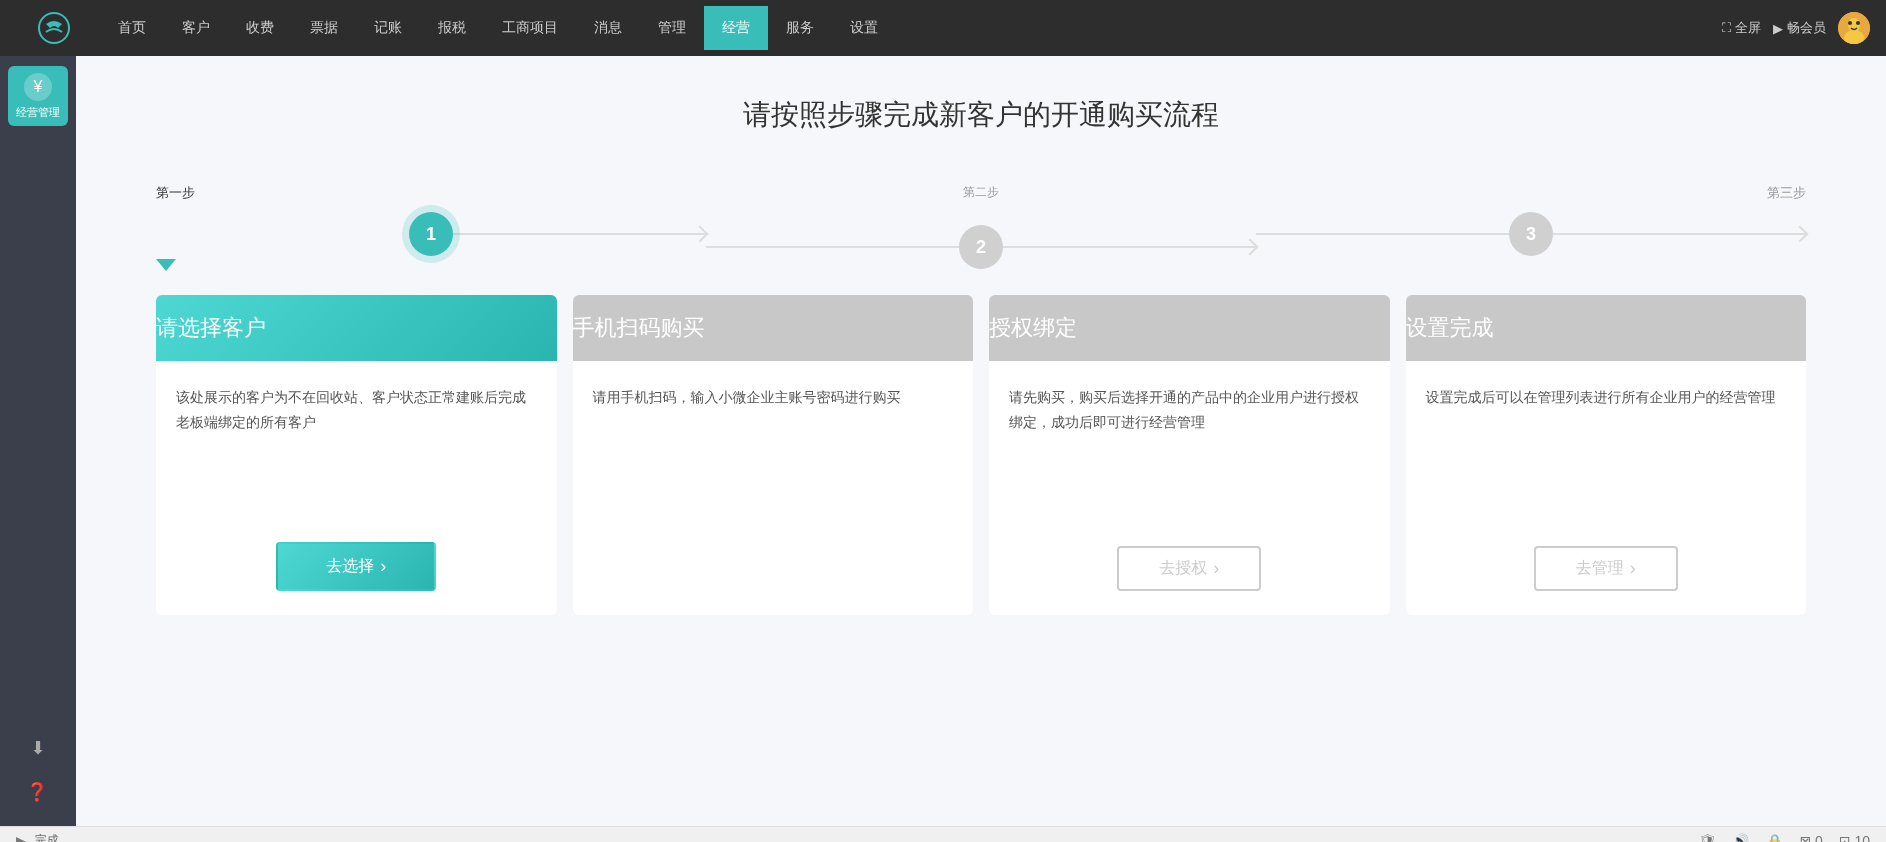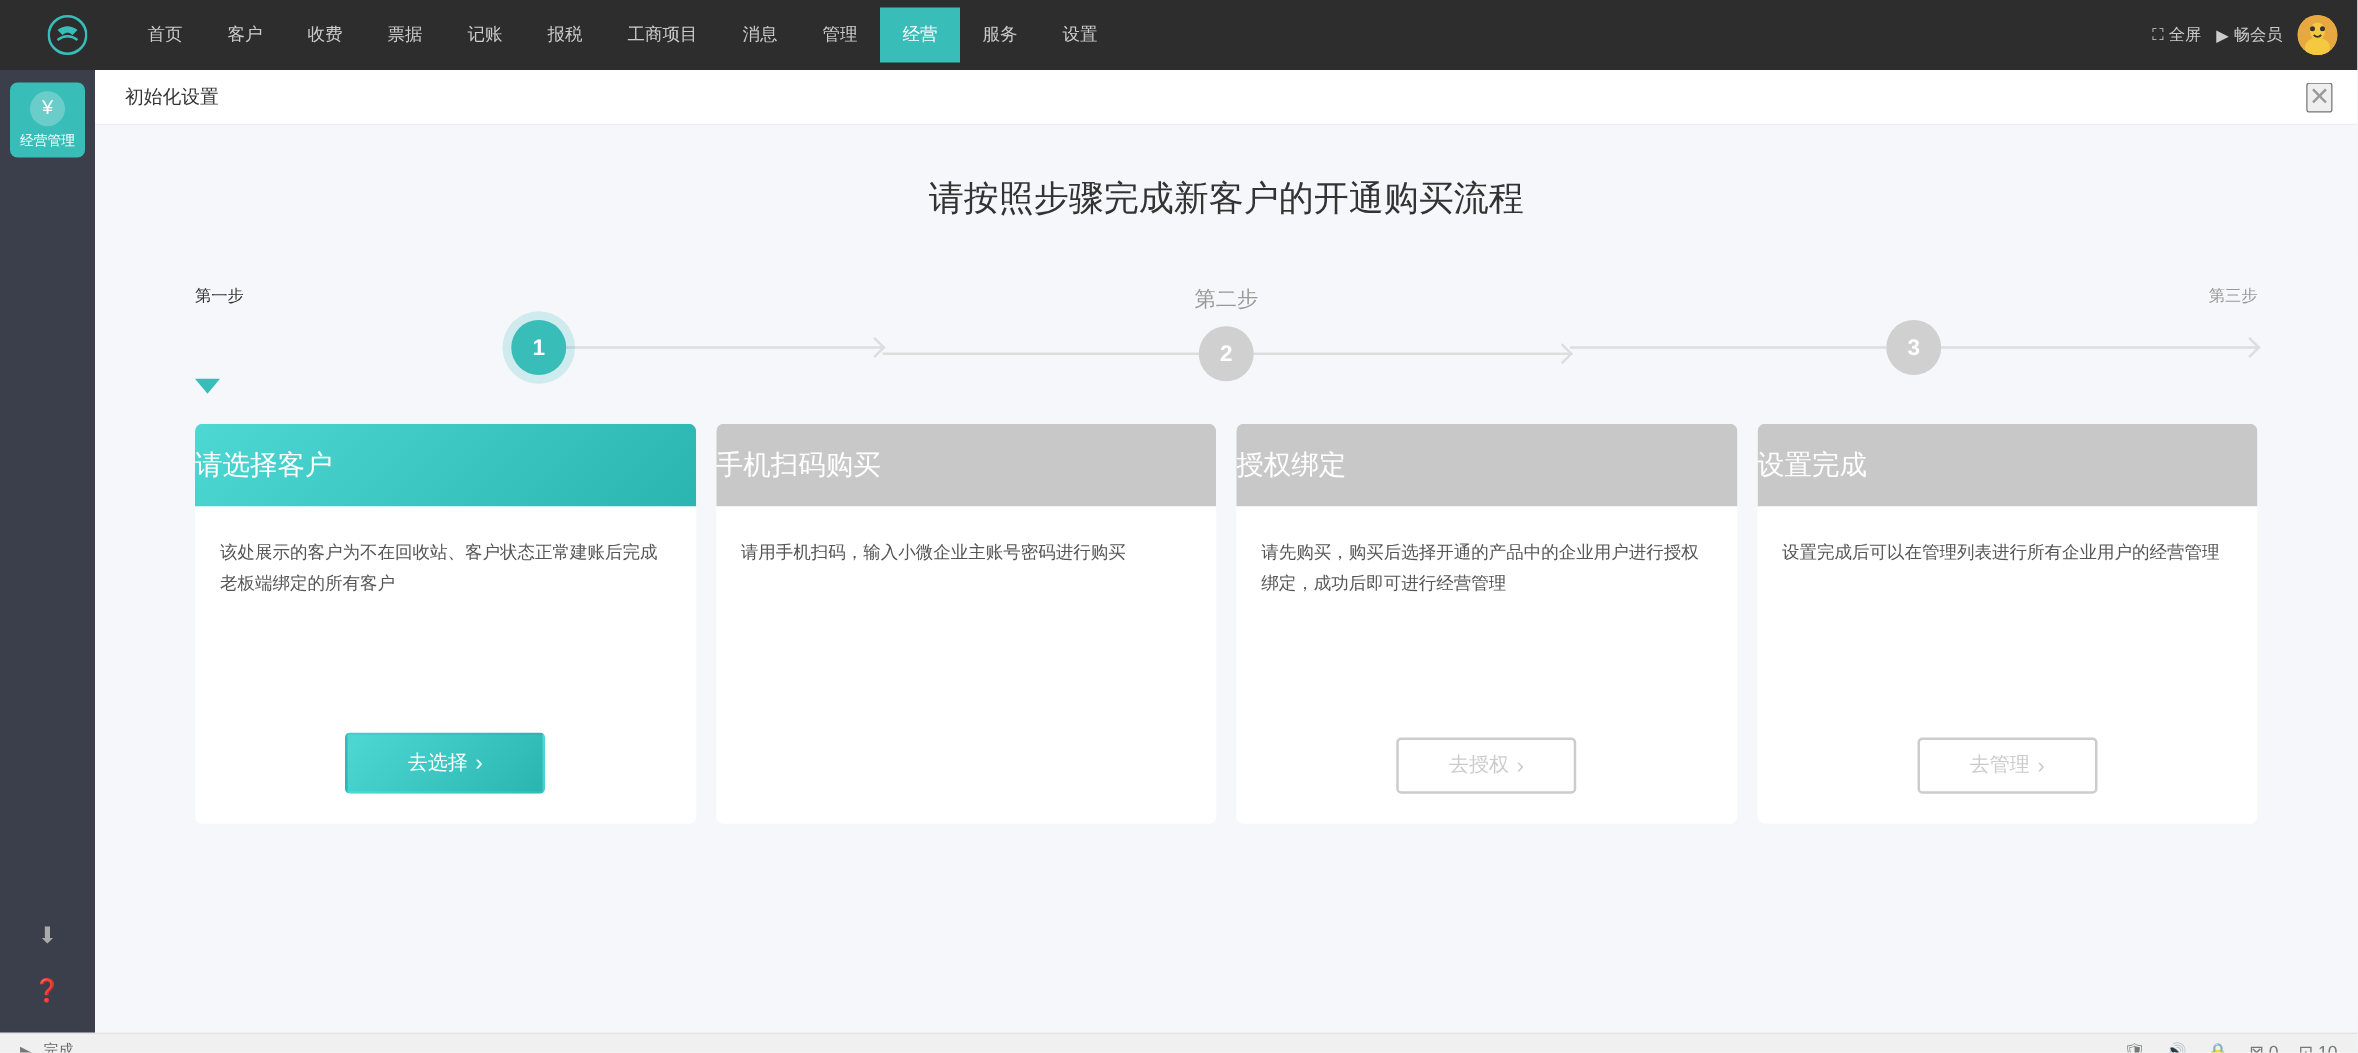--- a/index.html
+++ b/index.html
@@ -343,44 +343,40 @@
       <span class="sidebar-label">经营管理</span>
     </div>
     <div class="sidebar-bottom">
       <div class="sidebar-bottom-item">⬇</div>
       <div class="sidebar-bottom-item">❓</div>
     </div>
   </div>
 
   <div class="content-area">
 
-    <div class="breadcrumb-bar">
-      <span class="breadcrumb-title">初始化设置</span>
-      <button class="close-btn">✕</button>
-    </div>
 
     <div class="main-content">
 
       <h2 class="page-title">请按照步骤完成新客户的开通购买流程</h2>
 
       <div style="display:flex; margin-bottom:24px; position:relative; align-items:flex-start;">
 
         <div style="flex:1; display:flex; flex-direction:column; ">
           <span style="font-size:13px; color:#333; margin-bottom:10px; font-weight:500;">第一步</span>
           <div style="display:flex; align-items:center; width:100%; position:relative;">
             <div style="flex:1;"></div>
             <div style="width:44px;height:44px;border-radius:50%;background:#38bdb8;color:#fff;font-size:18px;font-weight:bold;display:flex;align-items:center;justify-content:center;flex-shrink:0;position:relative;z-index:2;box-shadow:0 0 0 7px rgba(56,189,184,0.2);">1</div>
             <div style="flex:1; height:2px; background:#ddd;"></div>
             <div style="width:12px;height:12px;border-top:2px solid #ddd;border-right:2px solid #ddd;transform:rotate(45deg);position:absolute;right:0;top:50%;margin-top:-6px;"></div>
           </div>
           <div class="step-pointer" style="margin-top:3px;"></div>
         </div>
 
         <div style="flex:1; display:flex; flex-direction:column; align-items:center;">
-          <span style="font-size:17px; color:#999; margin-bottom:10px;">第二步</span>
+          <span style="font-size:12px; color:#999; margin-bottom:24px;">第二步</span>
           <div style="display:flex; align-items:center; width:100%; position:relative;">
             <div style="flex:1; height:2px; background:#ddd;"></div>
             <div style="width:44px;height:44px;border-radius:50%;background:#d0d0d0;color:#fff;font-size:18px;font-weight:bold;display:flex;align-items:center;justify-content:center;flex-shrink:0;position:relative;z-index:2;">2</div>
             <div style="flex:1; height:2px; background:#ddd;"></div>
             <div style="width:12px;height:12px;border-top:2px solid #ddd;border-right:2px solid #ddd;transform:rotate(45deg);position:absolute;right:0;top:50%;margin-top:-6px;"></div>
           </div>
         </div>
 
         <div style="flex:1; display:flex; flex-direction:column; align-items:flex-end;">
           <span style="font-size:13px; color:#999; margin-bottom:10px;">第三步</span>

